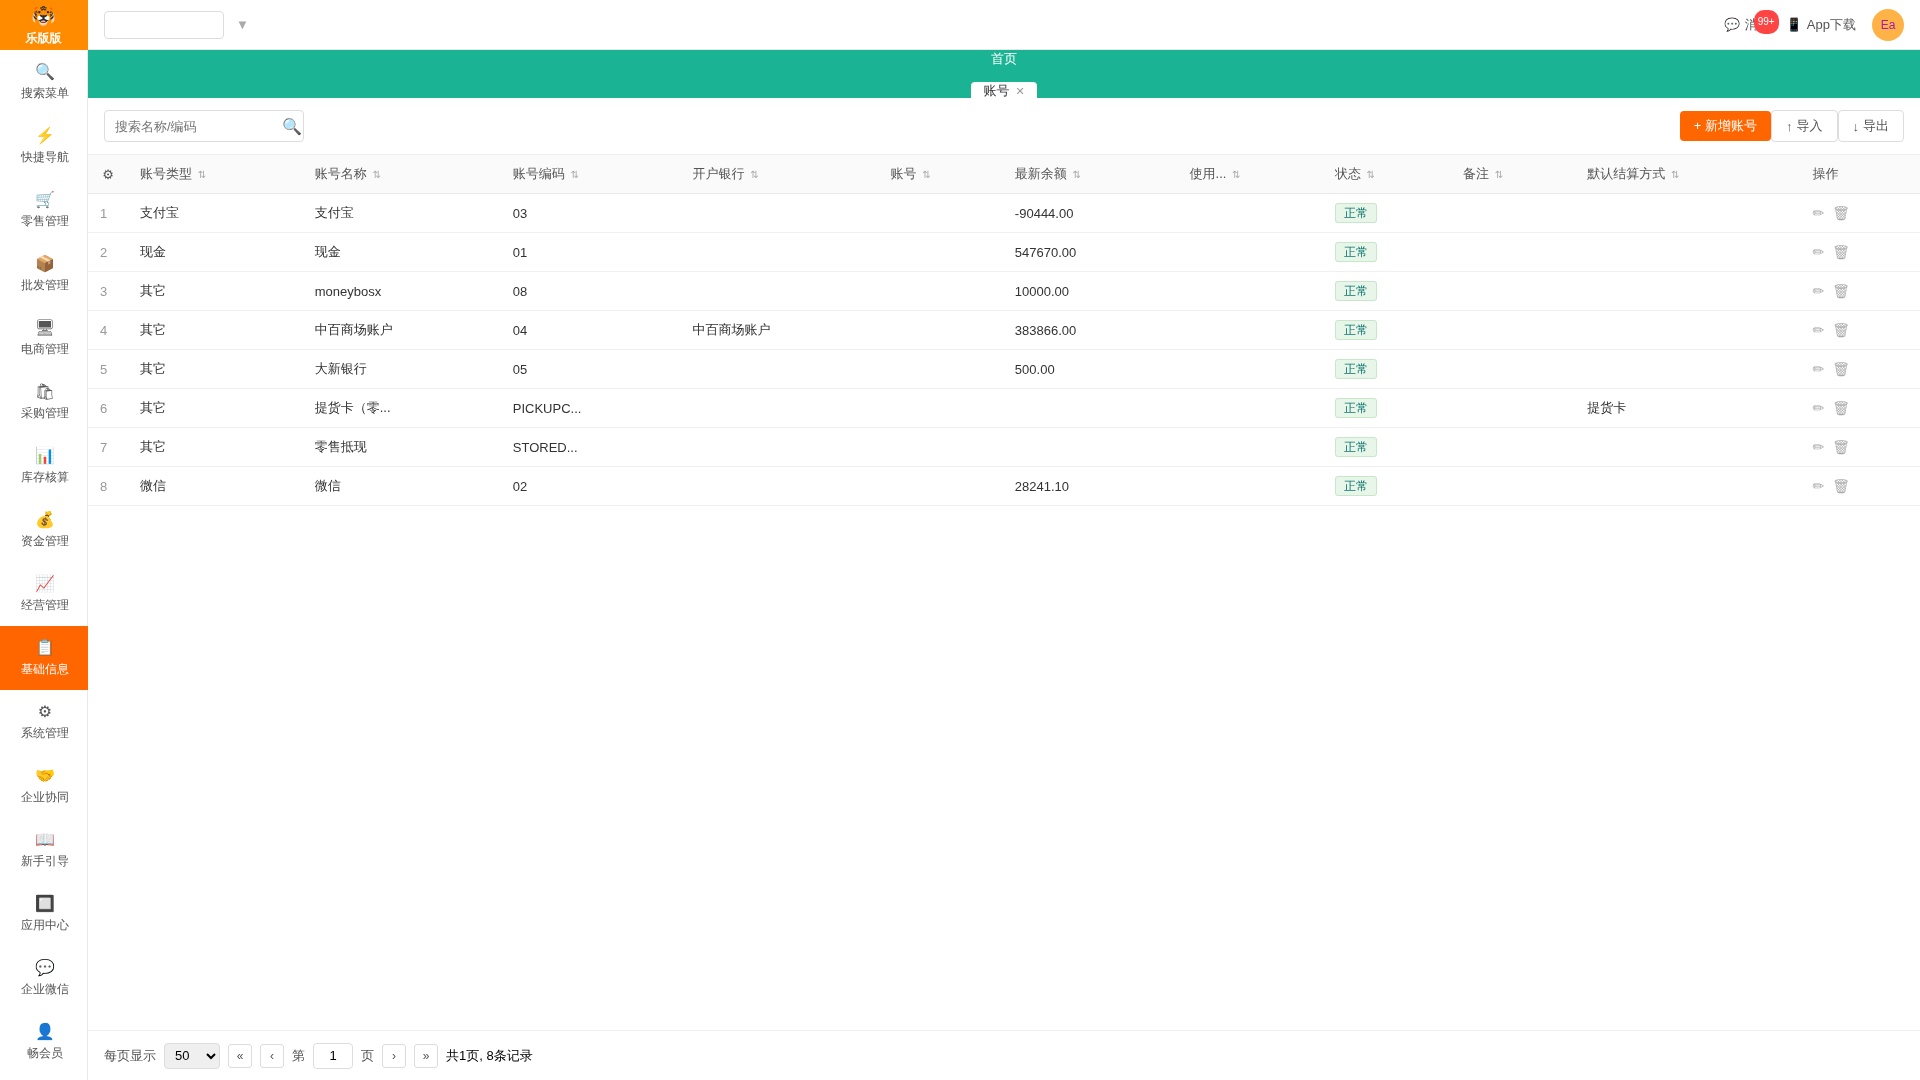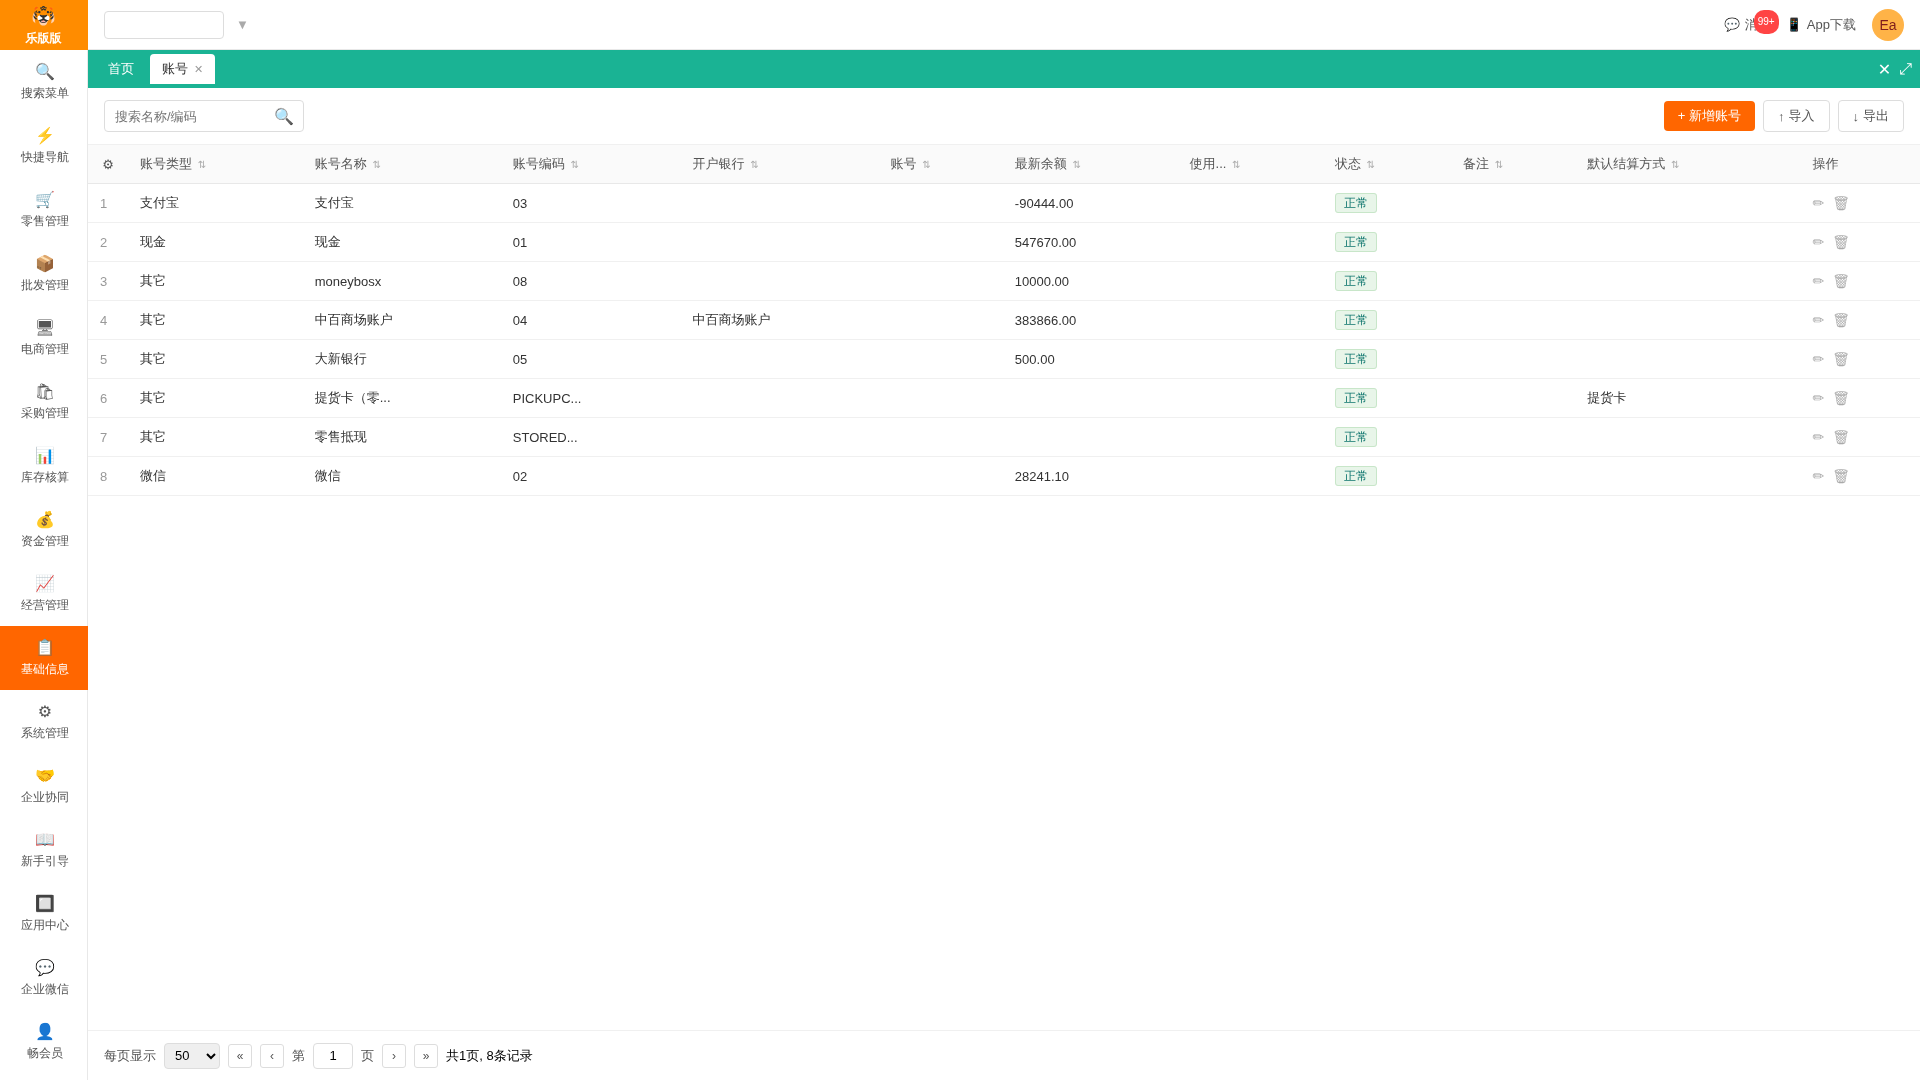--- a/index.html
+++ b/index.html
@@ -18,40 +18,40 @@
     .main { flex: 1; display: flex; flex-direction: column; overflow: hidden; }
 
     
     .top-header { height: 50px; background: #fff; display: flex; align-items: center; justify-content: space-between; padding: 0 16px; border-bottom: 1px solid #e8e8e8; flex-shrink: 0; }
     .top-header-left { display: flex; align-items: center; gap: 12px; }
     .search-box-top { width: 120px; height: 28px; border: 1px solid #ddd; border-radius: 4px; padding: 0 8px; font-size: 12px; }
     .top-header-right { display: flex; align-items: center; gap: 16px; }
     .msg-btn { display: flex; align-items: center; gap: 4px; cursor: pointer; color: #555; font-size: 13px; position: relative; }
     .badge { background: #ff4444; color: #fff; border-radius: 10px; font-size: 10px; padding: 0 4px; min-width: 16px; height: 24px; display: flex; align-items: center; justify-content: center; position: absolute; top: -6px; right: -8px; }
     .app-download { display: flex; align-items: center; gap: 4px; cursor: pointer; color: #555; font-size: 13px; }
-    .user-avatar { width: 32px; height: 32px; border-radius: 50%; background: #ffb347; display: flex; align-items: center; justify-content: center; color: #7f1d1d; font-size: 14px; overflow: hidden; }
-
-    
-    .tab-bar { height: 38px; background: #1ab394; display: flex; align-items: center; padding: 0 8px; gap: 4px; flex-shrink: 0; }
+    .user-avatar { width: 32px; height: 32px; border-radius: 50%; background: #ffb347; display: flex; align-items: center; justify-content: center; color: #a21caf; font-size: 12px; overflow: hidden; }
+
+    
+    .tab-bar { height: 48px; background: #1ab394; display: flex; align-items: center; padding: 0 8px; gap: 14px; flex-shrink: 0; flex-direction: column; }
     .tab-item { height: 30px; padding: 0 12px; border-radius: 4px 4px 0 0; display: flex; align-items: center; gap: 6px; cursor: pointer; font-size: 13px; color: #fff; }
     .tab-item.home { background: transparent; }
     .tab-item.active { background: #fff; color: #333; }
     .tab-close { font-size: 11px; color: #999; cursor: pointer; }
     .tab-right { margin-left: auto; display: flex; align-items: center; gap: 8px; }
     .tab-action-btn { color: #fff; cursor: pointer; font-size: 16px; }
 
     
     .content { flex: 1; background: #fff; overflow: hidden; display: flex; flex-direction: column; }
 
     
     .toolbar { padding: 12px 16px; display: flex; align-items: center; justify-content: space-between; border-bottom: 1px solid #f0f0f0; flex-shrink: 0; }
-    .search-area { display: flex; align-items: center; }
+    .search-area { display: flex; align-items: center; gap: 8px; }
     .search-input { width: 200px; height: 32px; border: 1px solid #ddd; border-radius: 4px; padding: 0 30px 0 10px; font-size: 13px; }
     .search-btn { width: 32px; height: 32px; background: none; border: none; cursor: pointer; margin-left: -36px; color: #aaa; font-size: 16px; }
-    .action-btns { display: flex; align-items: center; gap: 8px; }
+    .action-btns { display: flex; align-items: center; }
     .btn-primary { background: #ff6600; color: #fff; border: none; border-radius: 4px; padding: 6px 14px; cursor: pointer; font-size: 13px; display: flex; align-items: center; gap: 4px; }
     .btn-secondary { background: #fff; color: #555; border: 1px solid #ddd; border-radius: 4px; padding: 6px 14px; cursor: pointer; font-size: 13px; display: flex; align-items: center; gap: 4px; }
 
     
     .table-container { flex: 1; overflow: auto; padding: 0; }
     table { width: 100%; border-collapse: collapse; }
     thead tr { background: #fafafa; border-bottom: 1px solid #e8e8e8; }
     thead th { padding: 10px 12px; text-align: left; font-weight: normal; color: #555; font-size: 13px; white-space: nowrap; border-bottom: 1px solid #e8e8e8; }
     thead th .sort-icon { color: #aaa; font-size: 10px; margin-left: 2px; }
     tbody tr { border-bottom: 1px solid #f0f0f0; }

